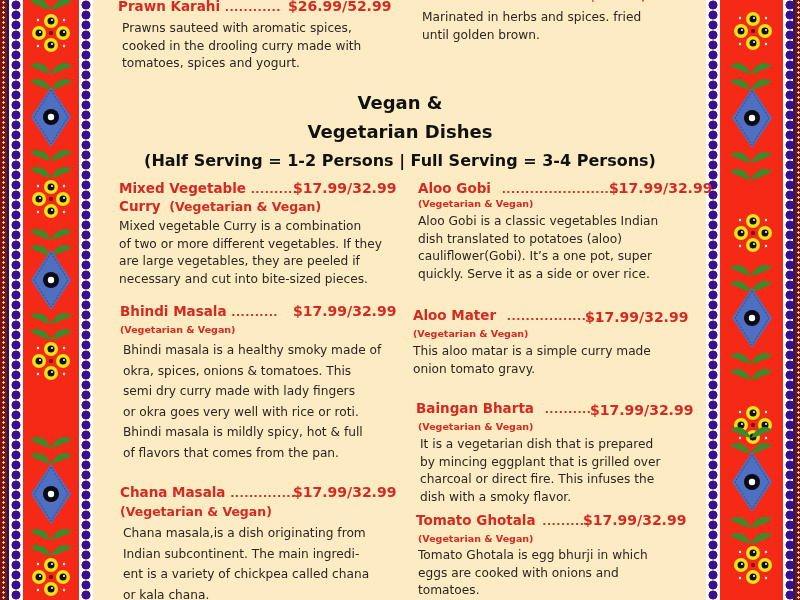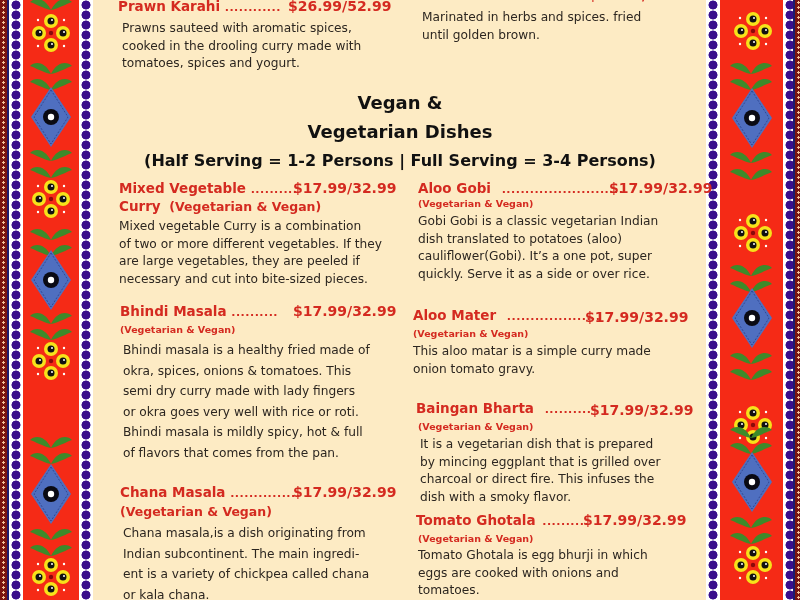--- a/index.html
+++ b/index.html
@@ -264,21 +264,21 @@
     </div>
 
     <div class="item" style="left:24px; top:303px; width:290px;">
       <div class="item-name">
         <span>Bhindi Masala</span>
         <span class="leader">..........</span>
       </div>
       <div class="item-price" style="left:173px; top:0;">$17.99/32.99</div>
       <div class="tag-small" style="margin-top:3px;">(Vegetarian &amp; Vegan)</div>
       <div class="desc" style="margin-top:4px; padding-left:3px; line-height:20.5px;">
-        <div>Bhindi masala is a healthy fried made of</div>
+        <div>Bhindi masala is a healthy smoky made of</div>
         <div>okra, spices, onions &amp; tomatoes. This</div>
         <div>semi dry curry made with lady fingers</div>
         <div>or okra goes very well with rice or roti.</div>
         <div>Bhindi masala is mildly spicy, hot &amp; full</div>
         <div>of flavors that comes from the pan.</div>
       </div>
     </div>
 
     <div class="item" style="left:24px; top:484px; width:290px;">
       <div class="item-name">
@@ -296,21 +296,21 @@
     </div>
 
     <div class="item" style="left:322px; top:180px; width:285px;">
       <div class="item-name">
         <span>Aloo Gobi</span>
         <span class="leader" style="margin-left:6px;">..........................</span>
       </div>
       <div class="item-price" style="left:191px; top:0;">$17.99/32.99</div>
       <div class="tag-small" style="margin-top:0;">(Vegetarian &amp; Vegan)</div>
       <div class="desc" style="margin-top:3px;">
-        <div>Gobi Gobi is a classic vegetarian Indian</div>
+        <div>Aloo Gobi is a classic vegetables Indian</div>
         <div>dish translated to potatoes (aloo)</div>
         <div>cauliflower(Gobi). It’s a one pot, super</div>
         <div>quickly. Serve it as a side or over rice.</div>
       </div>
     </div>
 
     <div class="item" style="left:317px; top:307px; width:285px;">
       <div class="item-name">
         <span>Aloo Mater</span>
         <span class="leader" style="margin-left:6px;">....................</span>

